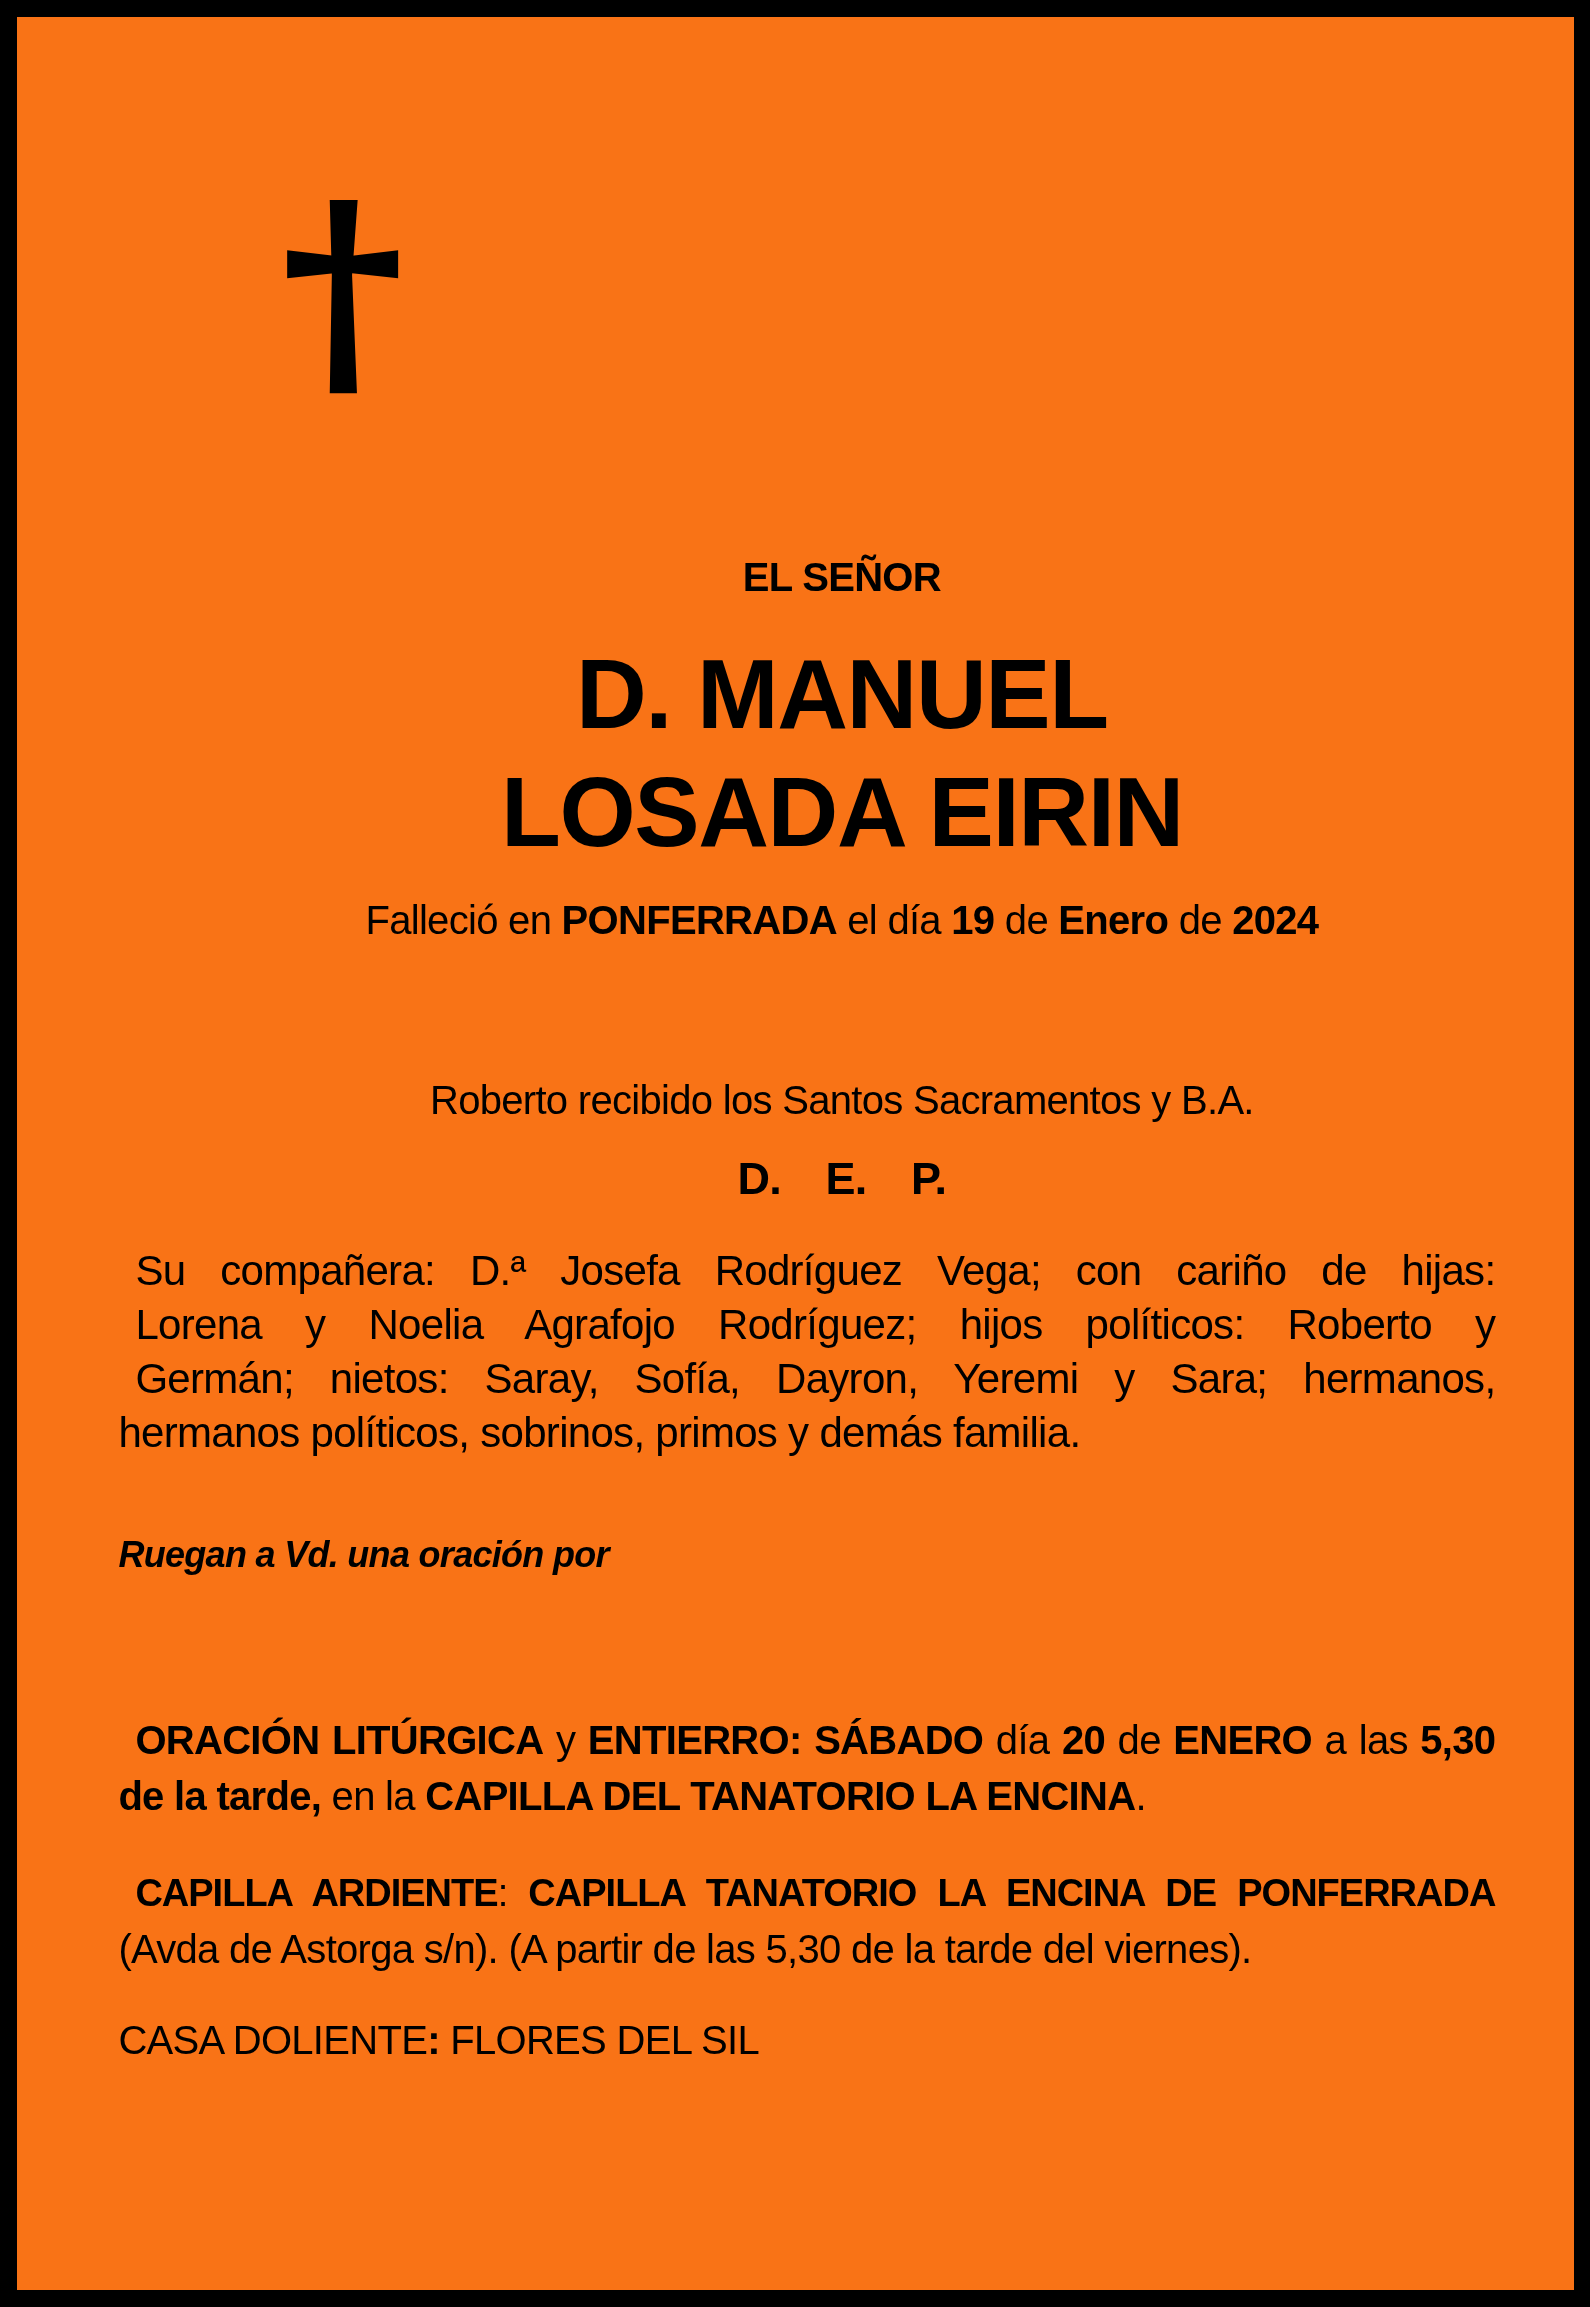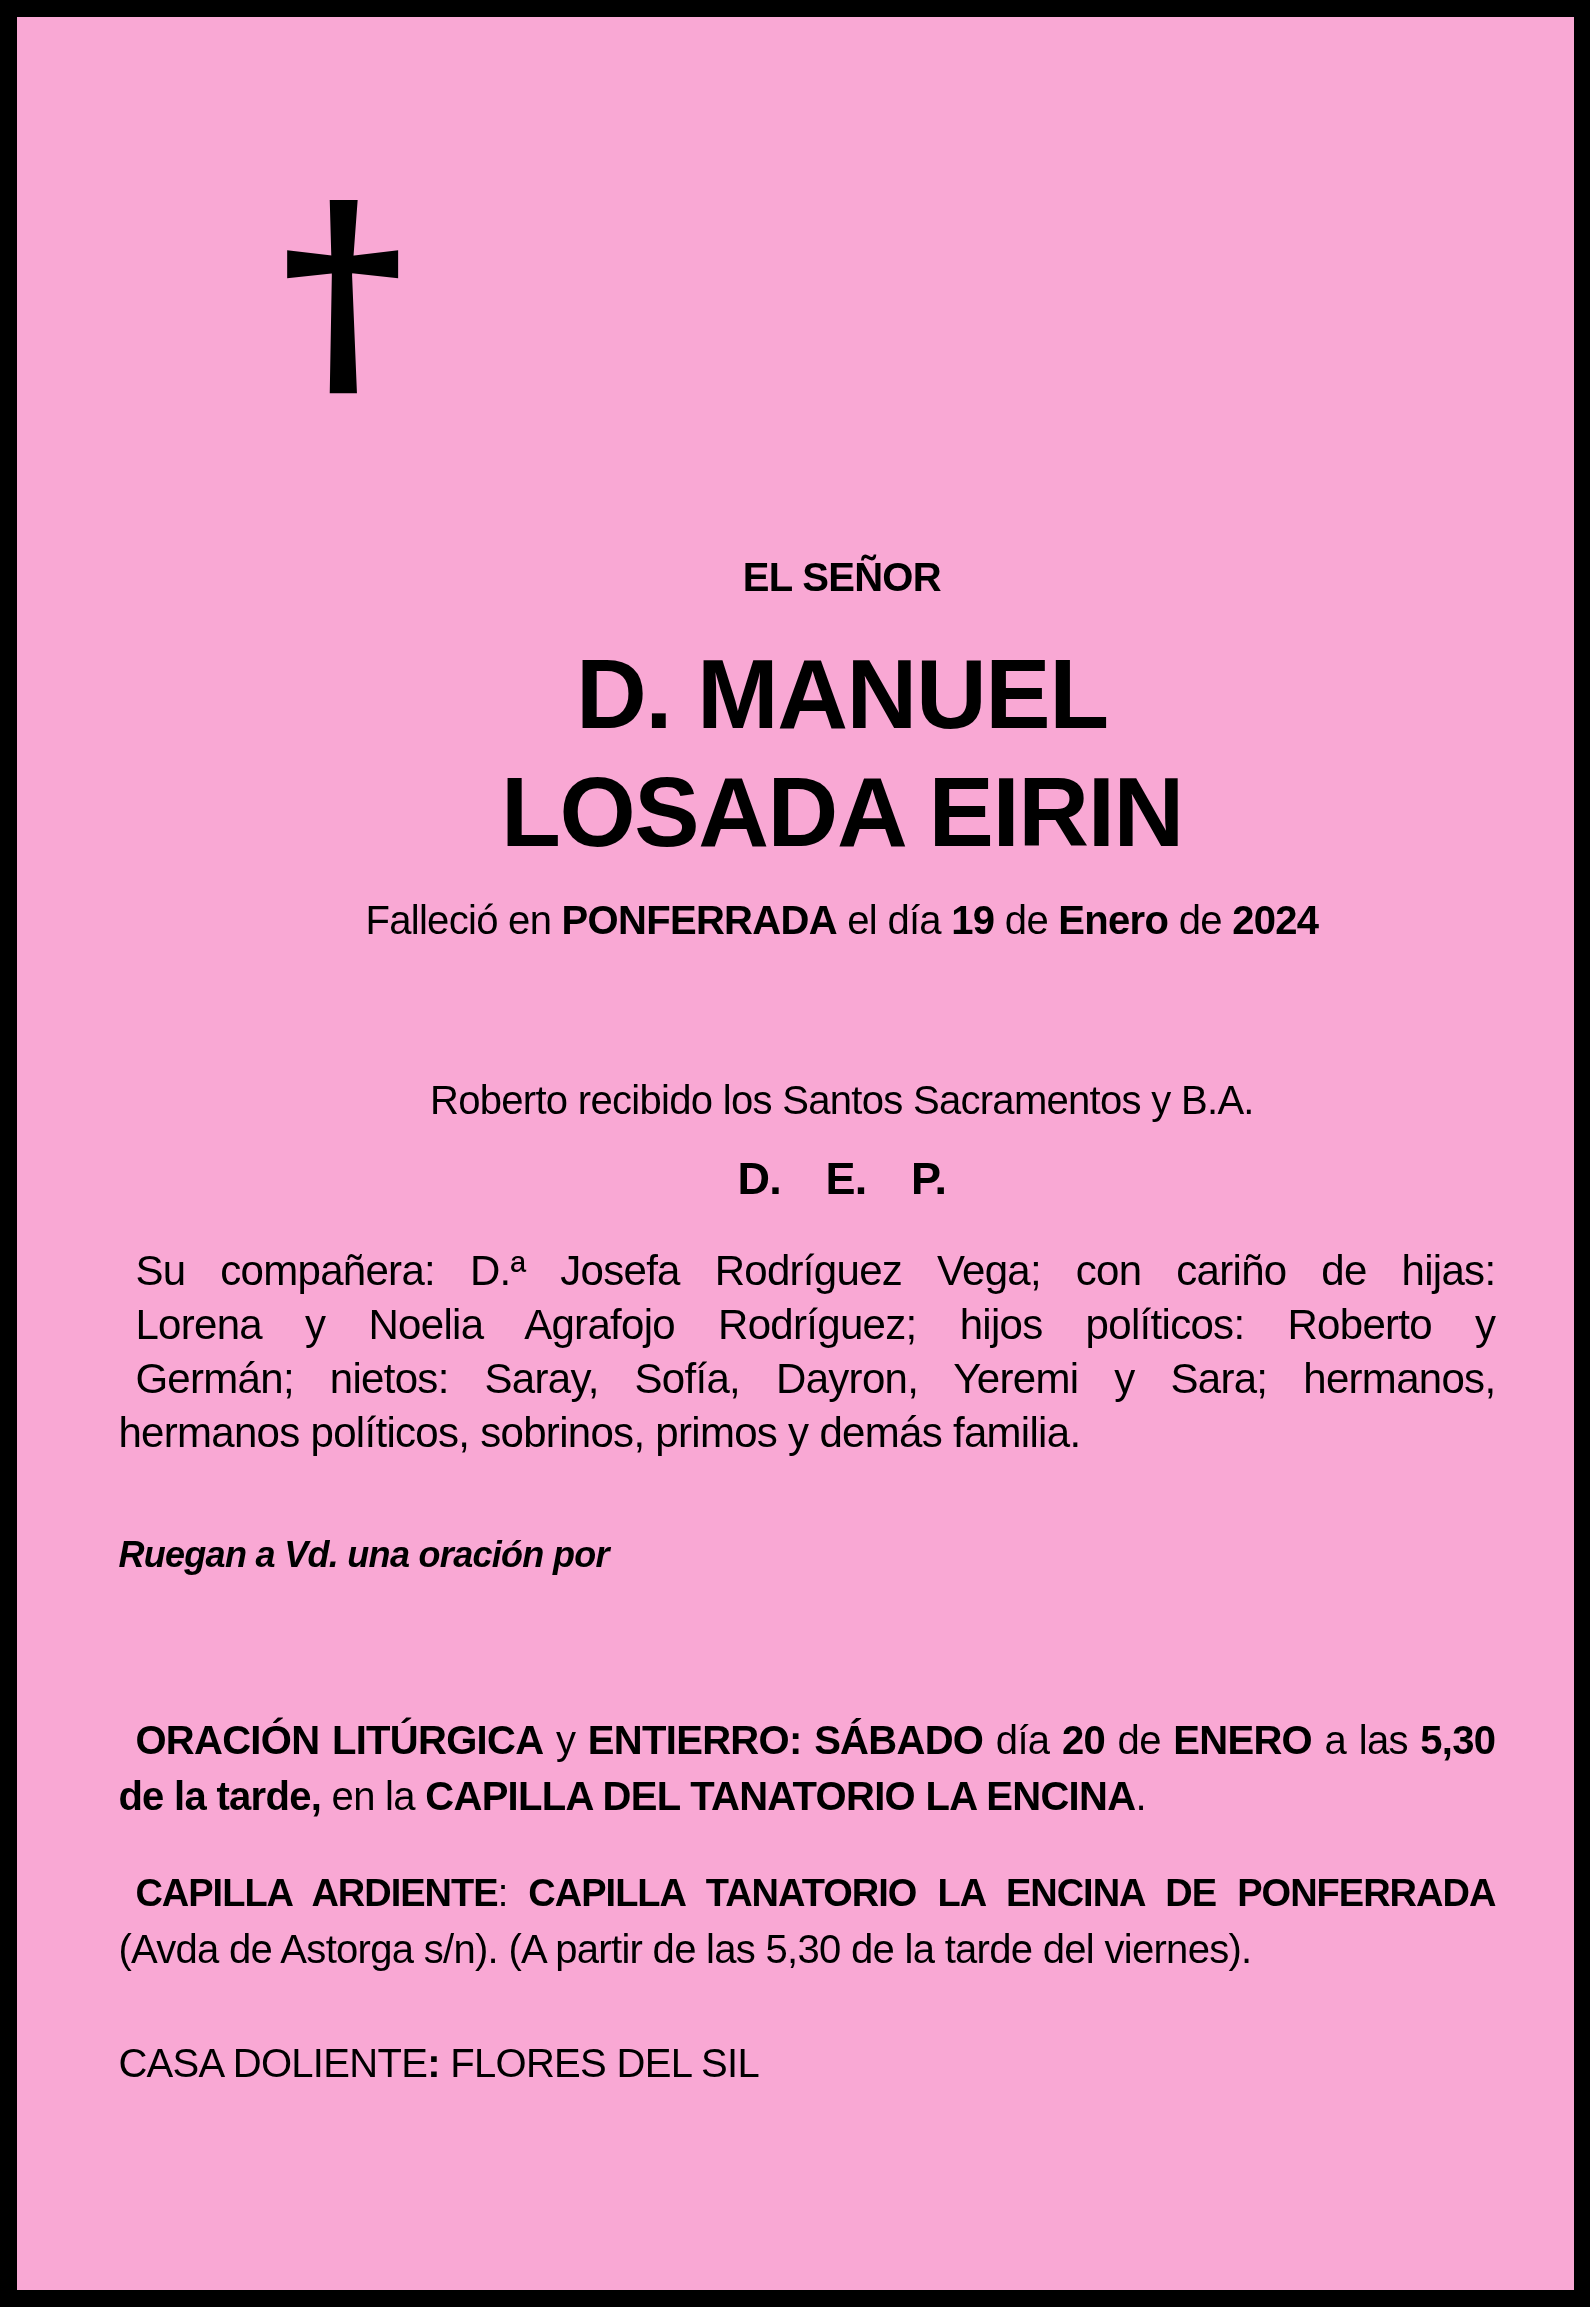--- a/index.html
+++ b/index.html
@@ -7,21 +7,21 @@
     width: 1591px; height: 2307px;
     background: #000000;
     position: relative;
     font-family: "Liberation Sans", sans-serif;
     color: #000000;
     overflow: hidden;
   }
   .page {
     position: absolute;
     inset: 17.4px;
-    background: #f9a8d4;
+    background: #f97316;
   }
   
   .cline {
     position: absolute;
     left: 136px;
     width: 1377px;
     text-align: center;
     letter-spacing: -0.7px;
     white-space: pre-wrap;
   }
@@ -41,21 +41,21 @@
   .sacraments { top: 1060px; font-size: 40px; line-height: 46px; }
   .dep        { top: 1137px; font-size: 45px; line-height: 49px; font-weight: 700; }
   .fam        { top: 1227px; font-size: 42px; line-height: 54px; }
   .jfull      { text-align: justify; text-align-last: justify; margin-left: 17px; }
   .prayer     { top: 1513px; font-size: 36px; line-height: 50px; font-weight: 700; font-style: italic;
                 text-align: left; padding-right: 14.6px; box-sizing: border-box; }
   .svc        { font-size: 40px; line-height: 56px; }
   .funeral    { top: 1695px; }
   .chapel     { top: 1848px; }
   .chapel .tight { font-size: 38px; letter-spacing: -1px; }
-  .home       { top: 1995px; font-size: 40px; line-height: 56px; margin-top: 23px; }
+  .home       { top: 1995px; font-size: 40px; line-height: 56px; }
   .seg-r  { font-weight: 400; font-style: normal; }
   .seg-b  { font-weight: 700; font-style: normal; }
   .cross-wrap { position: absolute; left: 270px; top: 183px; width: 112px; height: 194px; }
   .cross-wrap svg { display: block; width: 100%; height: 100%; }
 </style>
 </head>
 <body>
 
 <div class="page">
 

